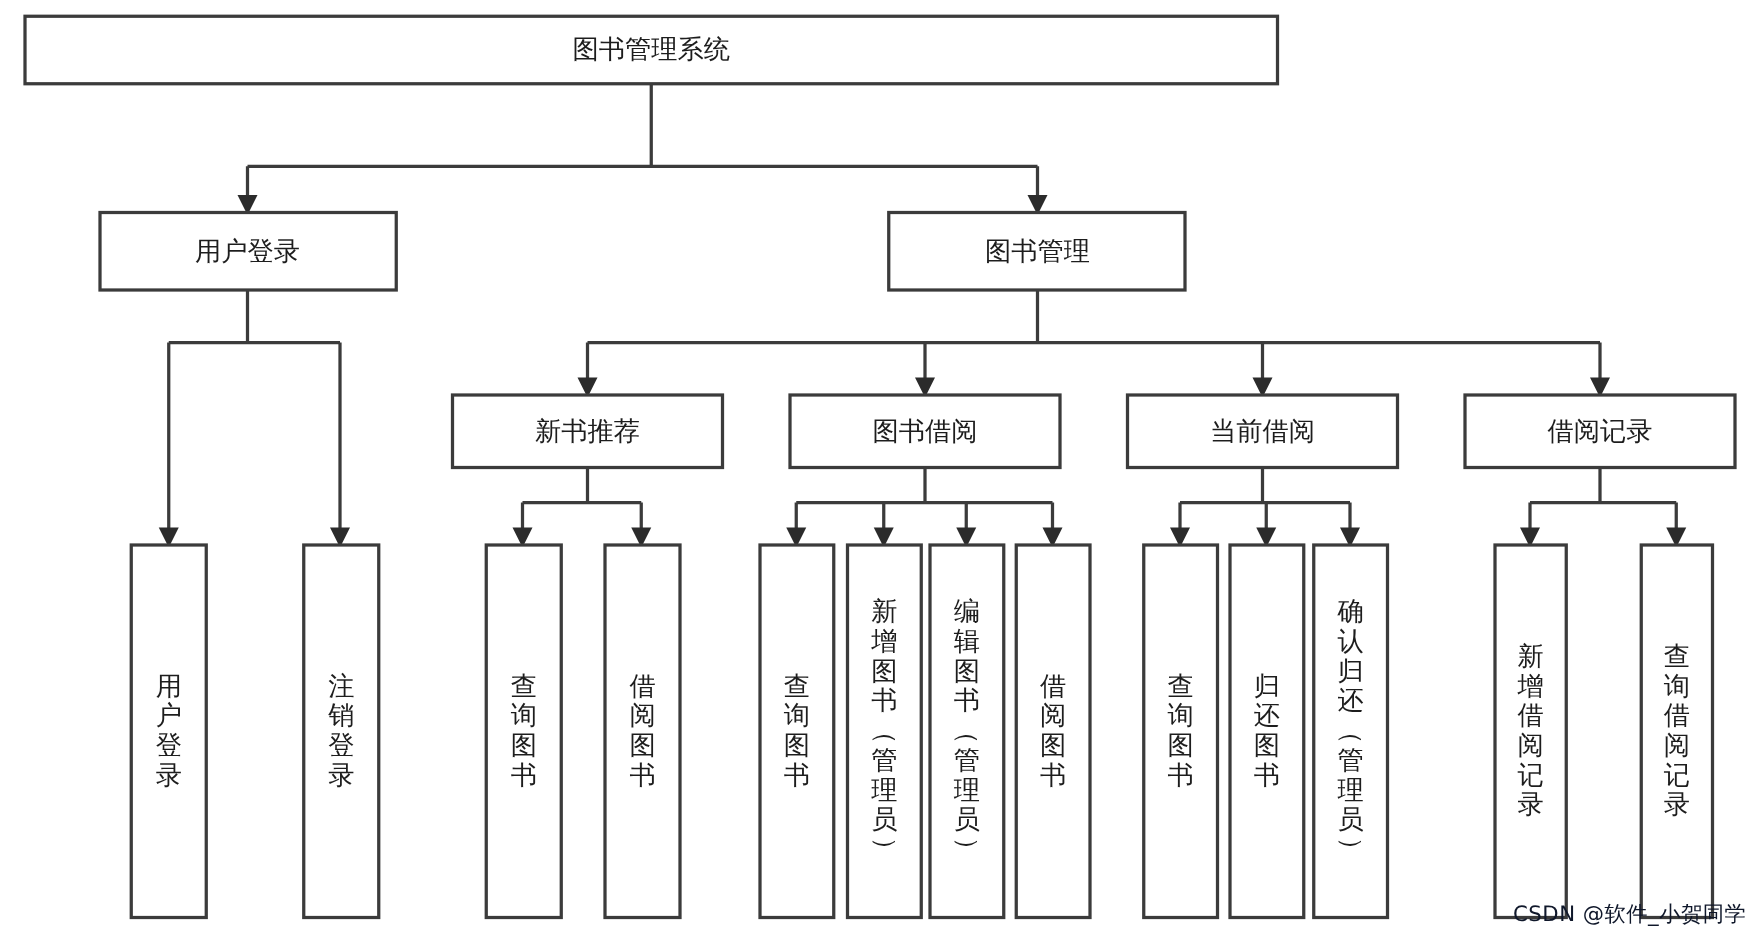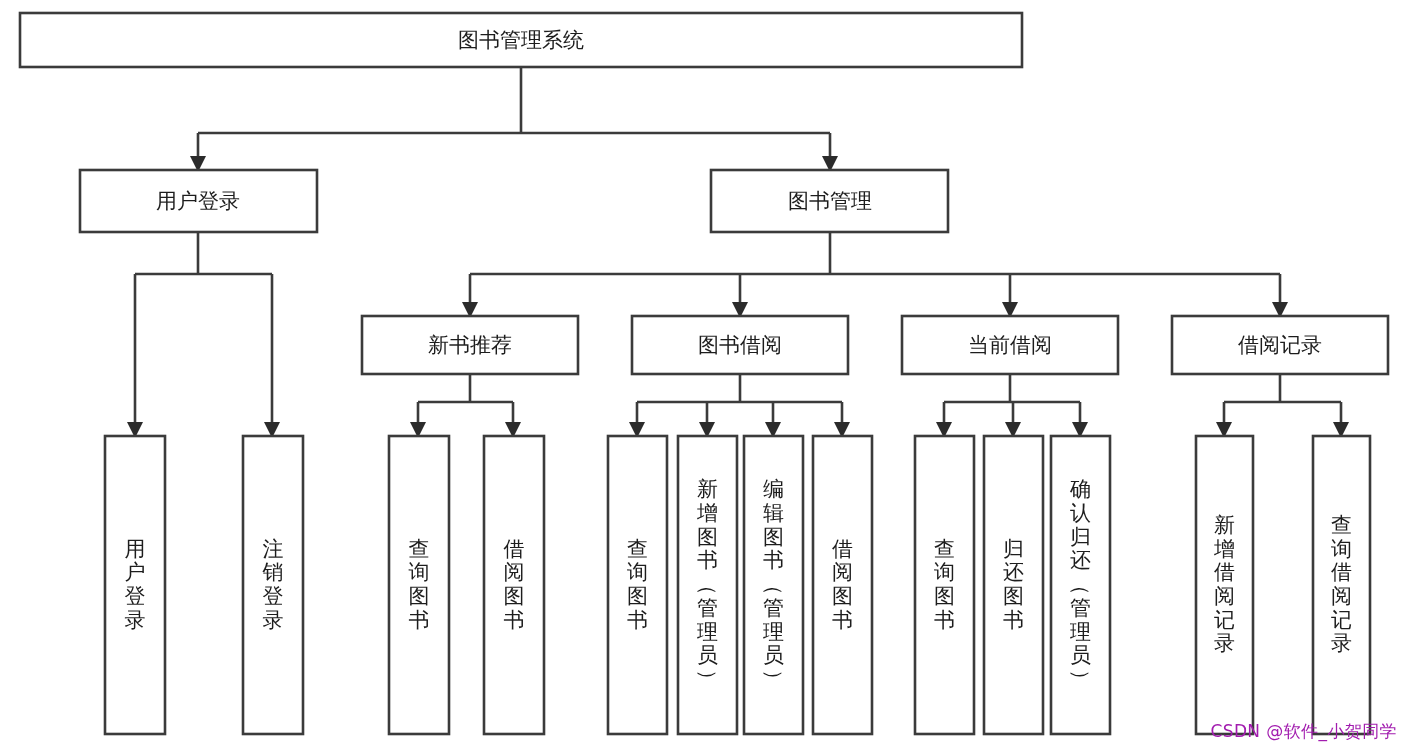--- a/index.html
+++ b/index.html
@@ -69,21 +69,21 @@
   .vlabel span.vchar.rot {
     display: block;
     transform: rotate(90deg);
   }
   .watermark {
     position: absolute;
     right: 8px;
     bottom: 4px;
     font-family: "DejaVu Sans", "Liberation Sans", sans-serif;
     font-size: 17px;
-    color: #a21caf;
+    color: #0f172a;
     letter-spacing: 0.4px;
     white-space: nowrap;
     pointer-events: none;
   }
 </style>
 </head>
 <body>
 
 <div id="diagram-root">
 

